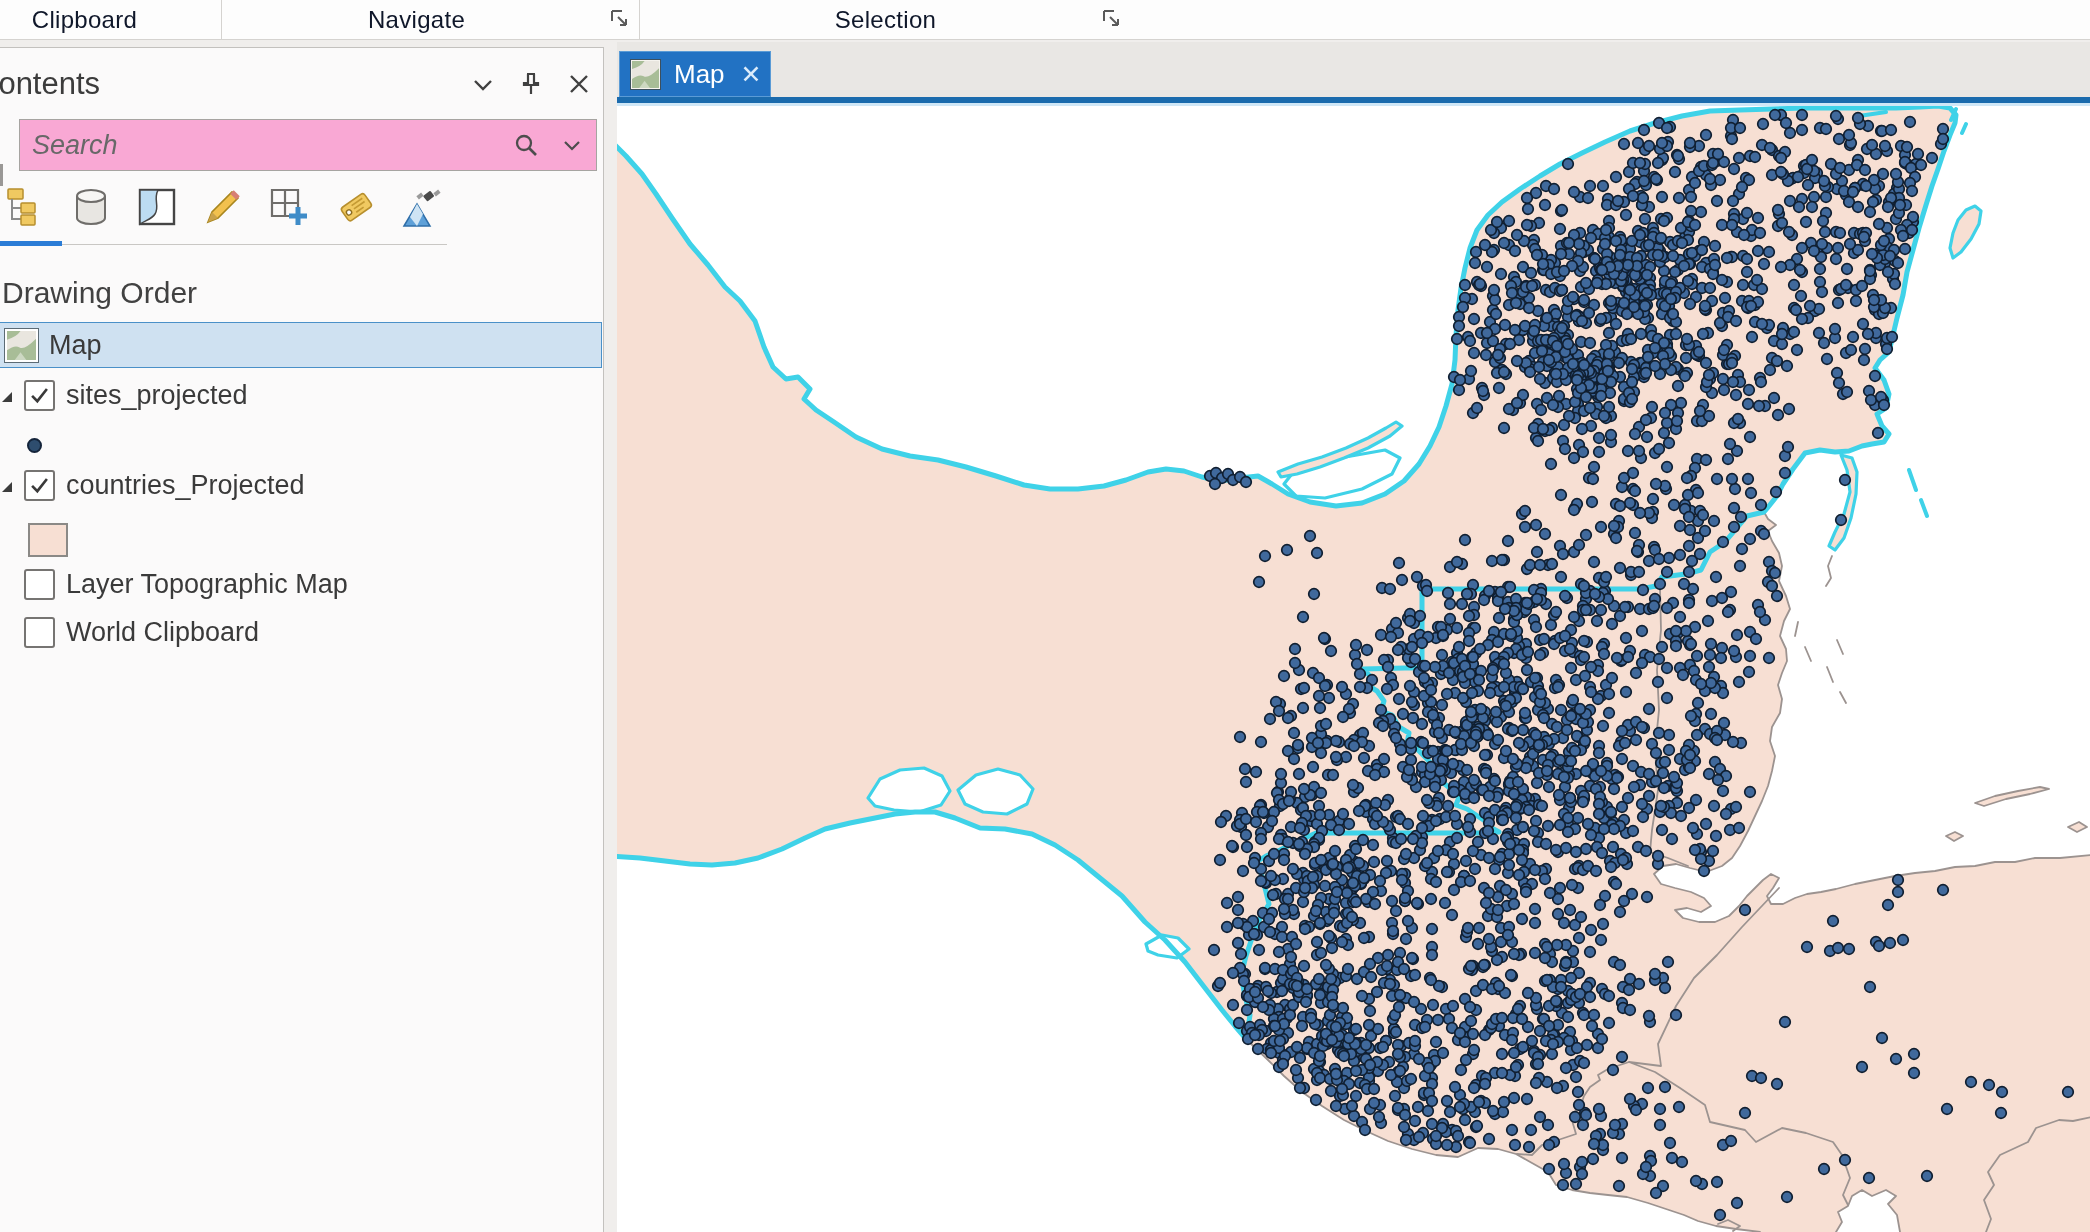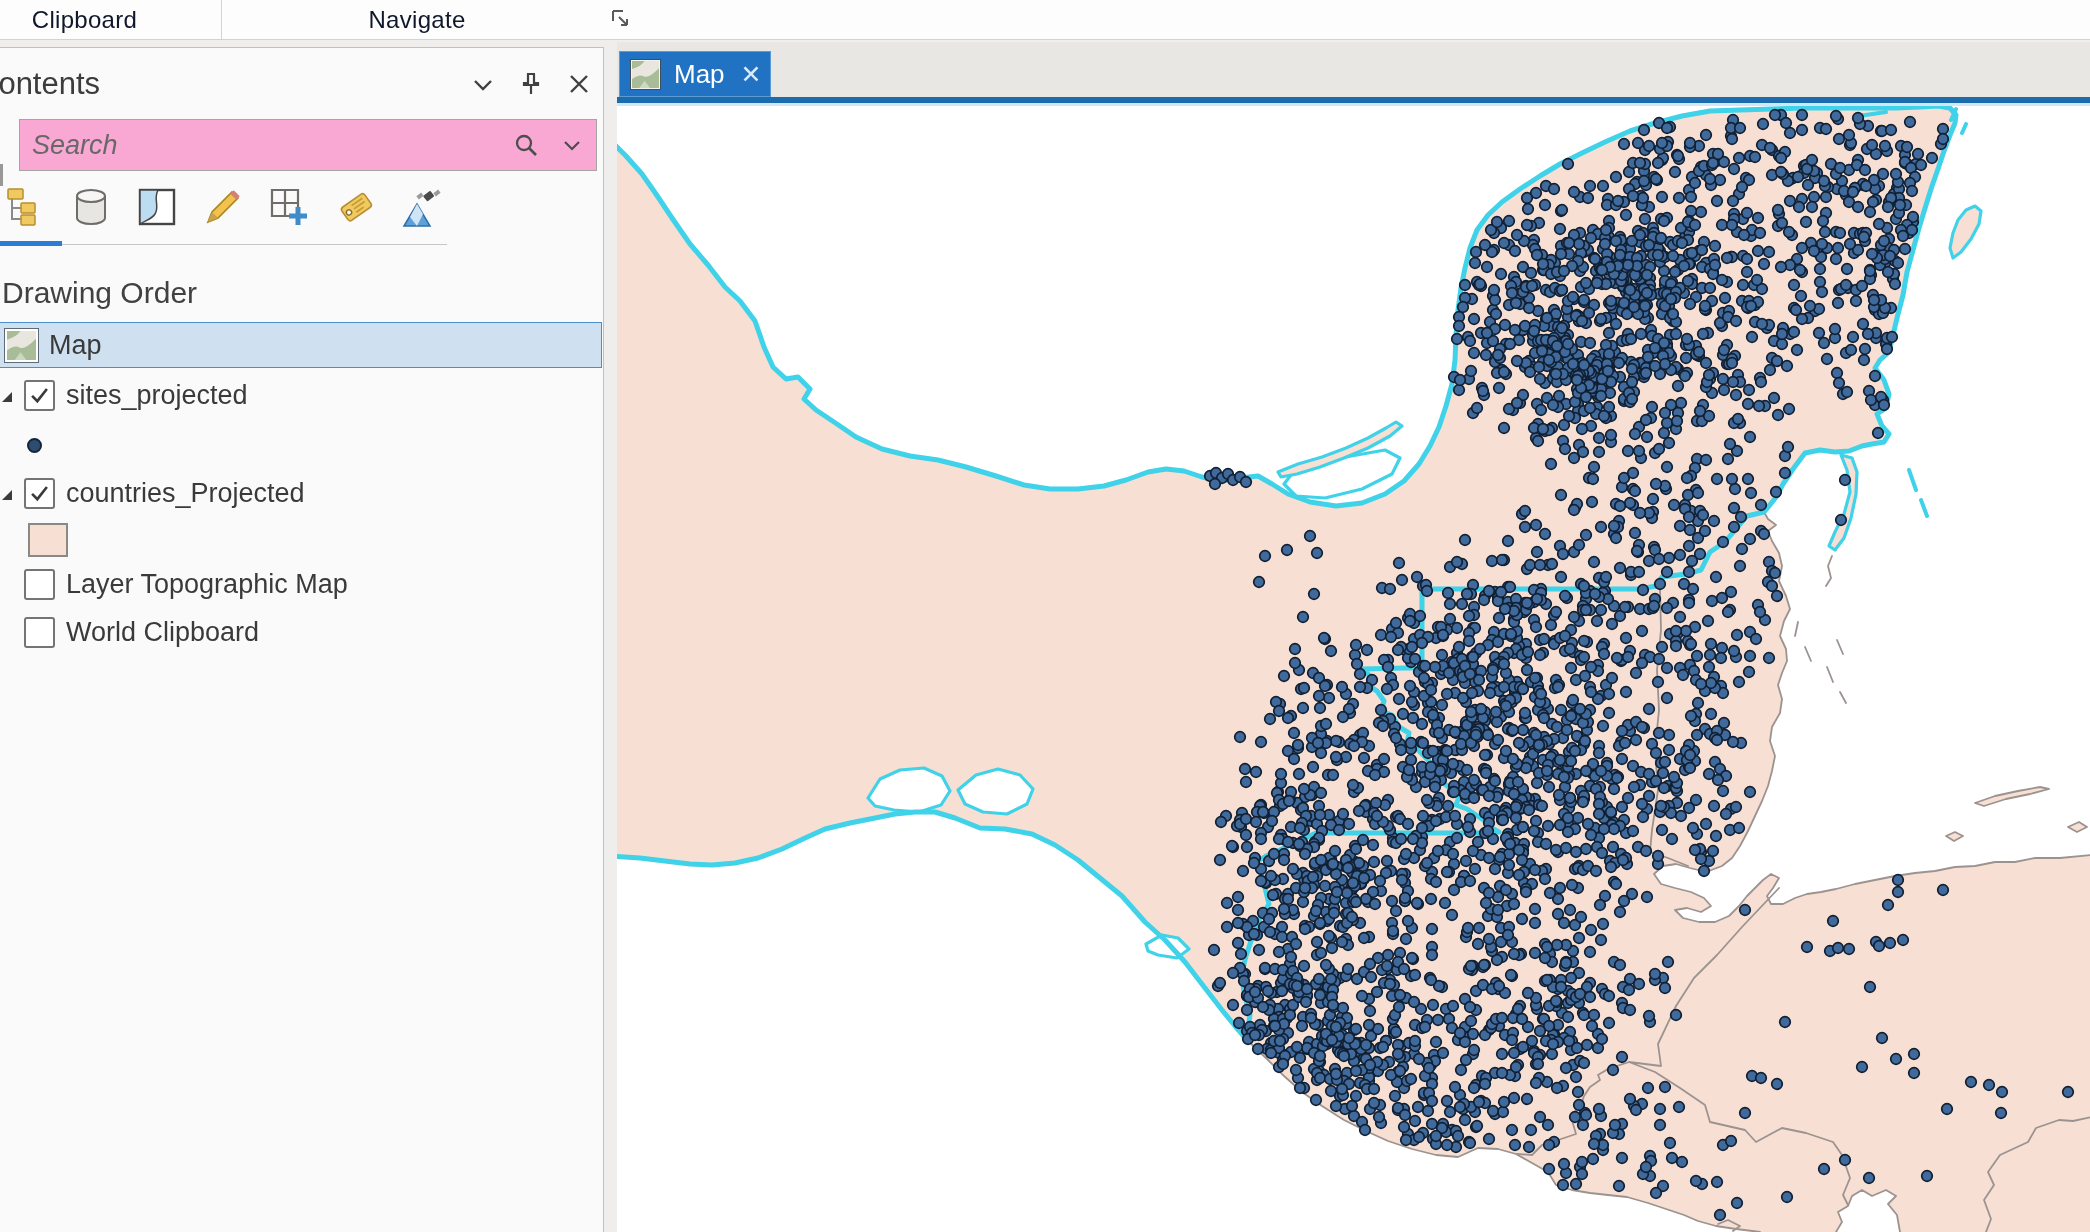--- a/index.html
+++ b/index.html
@@ -77,20 +77,29 @@
 </style>
 </head>
 <body>
 
 <div class="ribbon">
   <div class="ribbon-group" style="width:222px">
     <span class="ribbon-label">Clipboard</span>
   </div>
   <div class="ribbon-group" style="width:418px">
     <span class="ribbon-label">Navigate</span>
+    <span class="launcher">
+      <svg viewBox="0 0 22 22">
+          <path d="M3 3 h10 M3 3 v10" stroke="currentColor" stroke-width="2" fill="none"></path>
+          <path d="M9 9 L17 17 M17 17 v-6 M17 17 h-6" stroke="currentColor" stroke-width="2" fill="none"></path>
+        </svg>
+    </span>
+  </div>
+  <div class="ribbon-group" style="width:491px">
+    <span class="ribbon-label">Selection</span>
     <span class="launcher">
       <svg viewBox="0 0 22 22">
           <path d="M3 3 h10 M3 3 v10" stroke="currentColor" stroke-width="2" fill="none"></path>
           <path d="M9 9 L17 17 M17 17 v-6 M17 17 h-6" stroke="currentColor" stroke-width="2" fill="none"></path>
         </svg>
     </span>
   </div>
 </div>
 
 <div class="pane">
@@ -213,21 +222,21 @@
         <svg viewBox="0 0 31 31">
             <path d="M7 16 L13 22 L24 8" stroke="#3a3a3a" stroke-width="3" fill="none"></path>
           </svg>
       </span>
       <span class="lbl">sites_projected</span>
     </div>
     <div class="trow" style="top:108px">
       <span class="sym-dot" style="background: rgb(46, 77, 110); border: 2px solid rgb(20, 36, 58);"></span>
     </div>
 
-    <div class="trow" style="top:156px">
+    <div class="trow" style="top:148px">
       <span class="expander" style="top:14px">
         <svg viewBox="0 0 14 14">
             <path d="M12 2 L12 12 L2 12 Z" fill="#3c3c3c"></path>
           </svg>
       </span>
       <span class="cbx">
         <svg viewBox="0 0 31 31">
             <path d="M7 16 L13 22 L24 8" stroke="#3a3a3a" stroke-width="3" fill="none"></path>
           </svg>
       </span>

